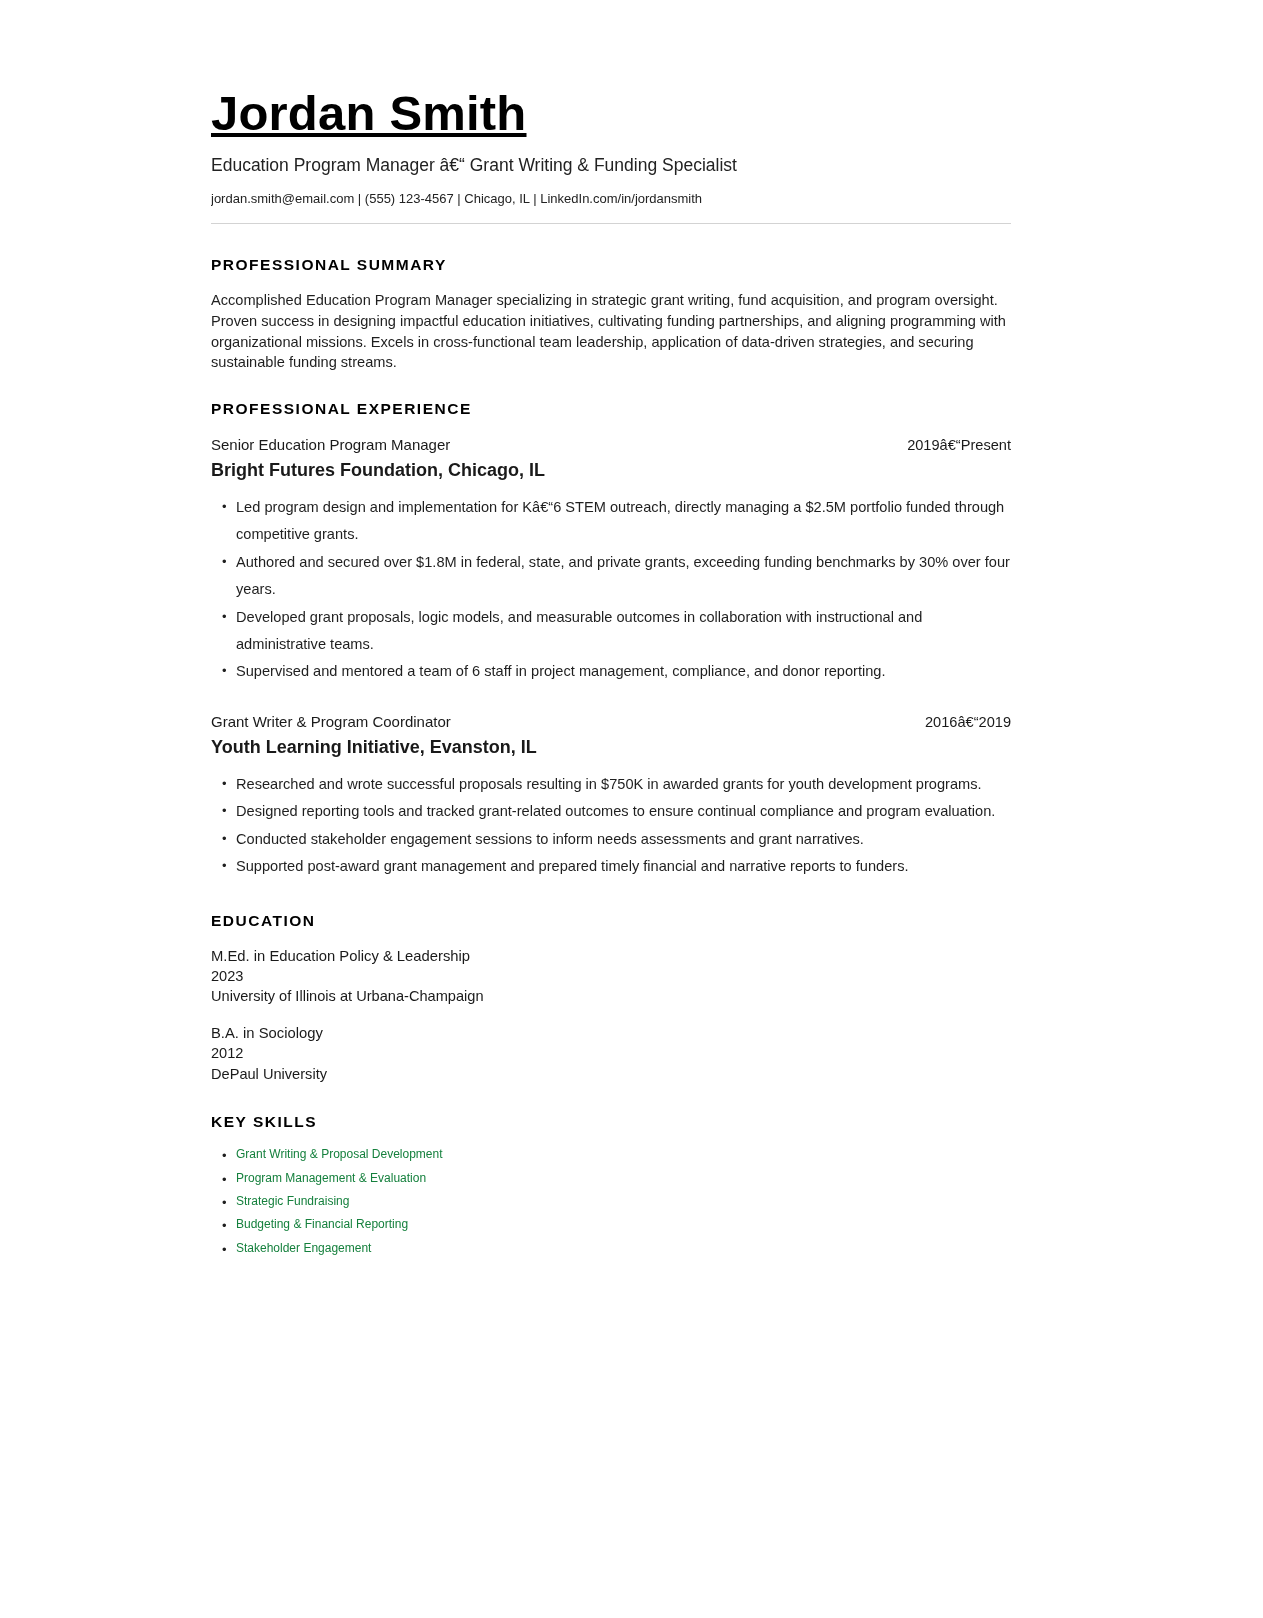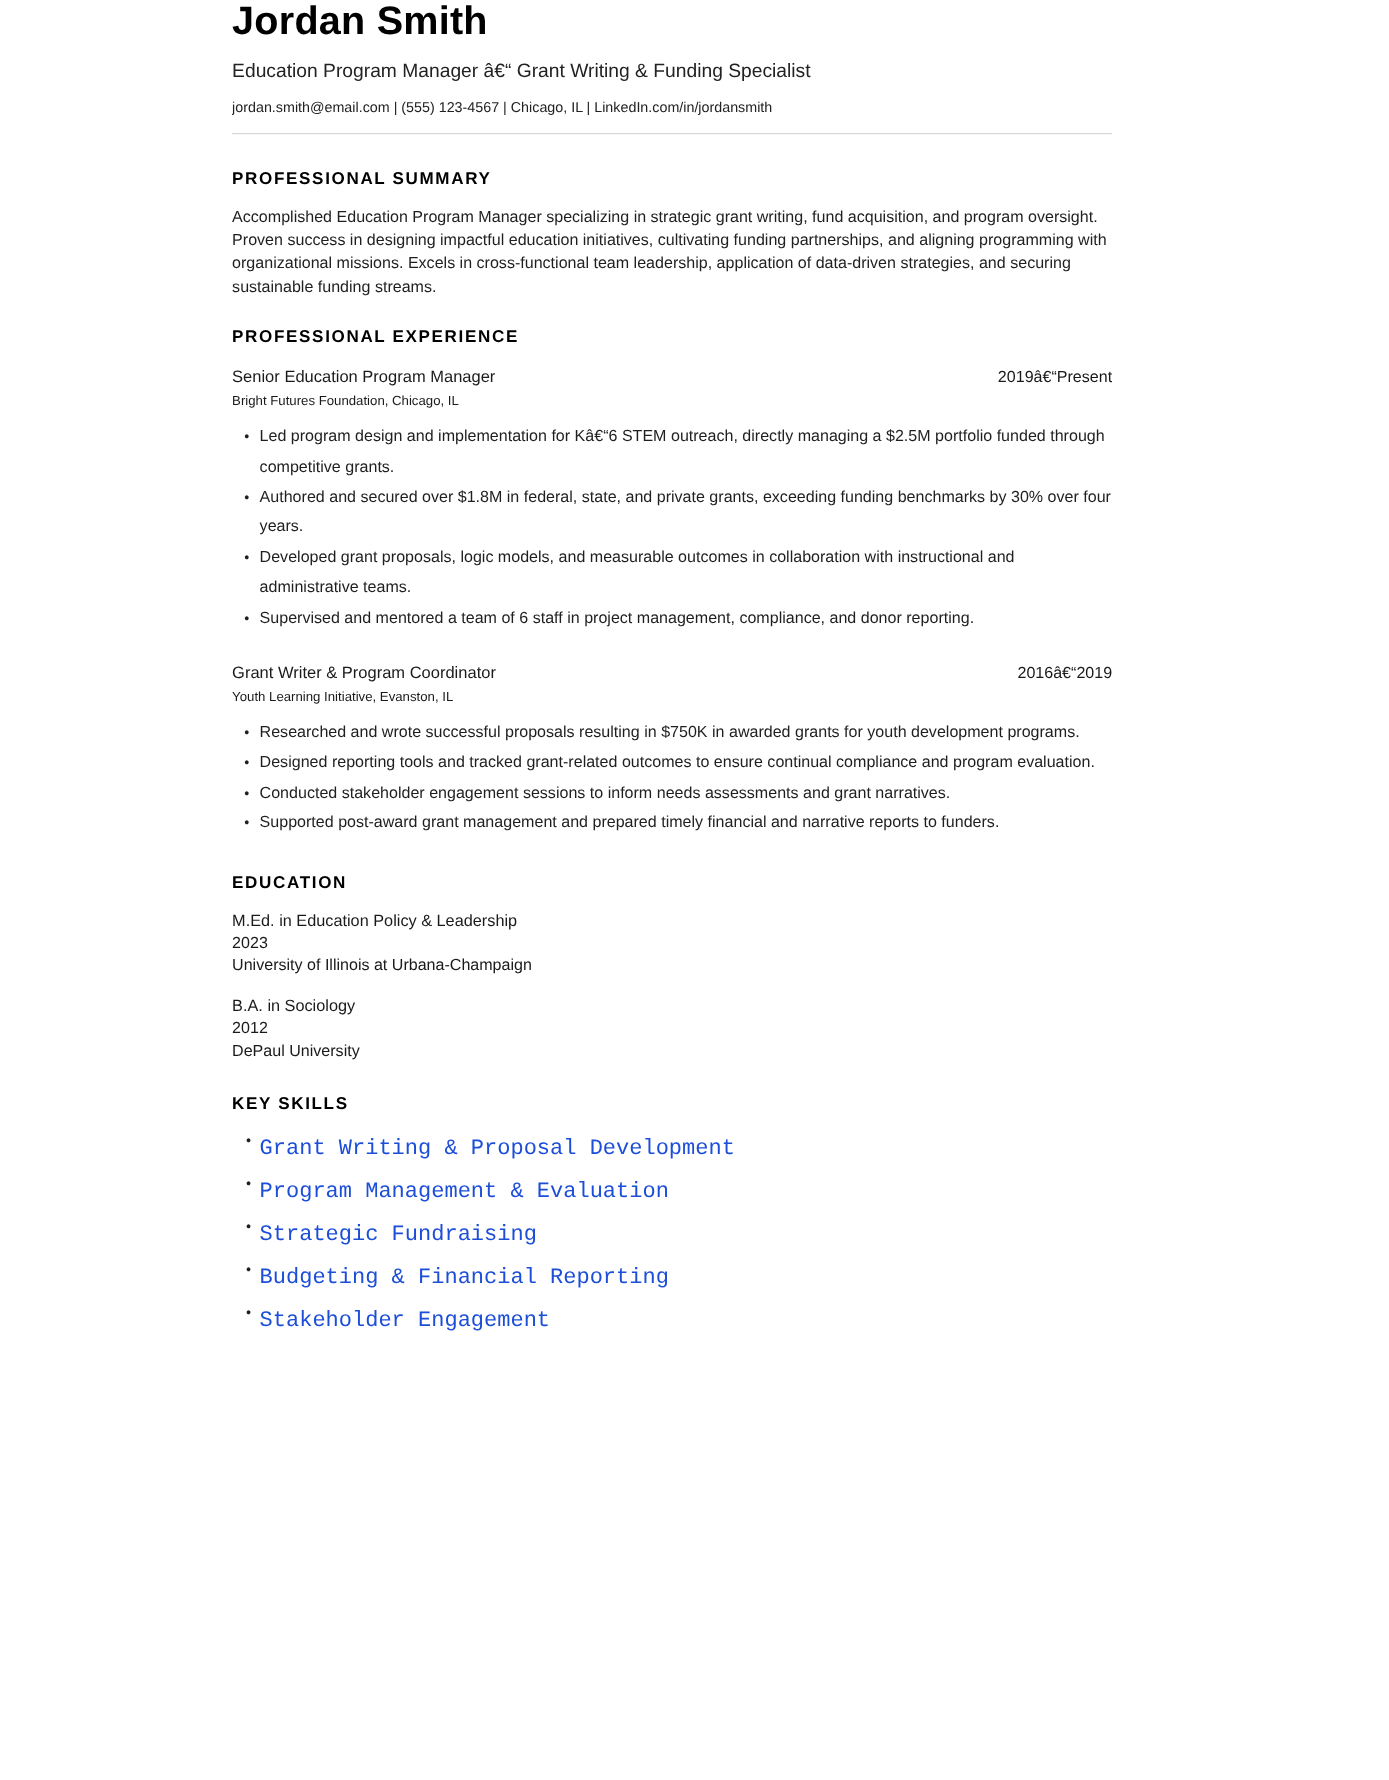--- a/index.html
+++ b/index.html
@@ -23,26 +23,28 @@
   
   .resume {
     position: absolute;
     left: 211px;
     top: 0;
     width: 800px;
     height: 1270px;
     overflow: hidden;
   }
   .name {
-    font-size: 36px;
+    font-size: 49px;
     font-weight: bold;
     letter-spacing: 0.2px;
     line-height: 1.05;
     margin: 0;
+    padding-top: 88px;
     color: #000000;
+    text-decoration: underline;
   }
   .headline {
     font-size: 17.5px;
     line-height: 1.3;
     margin-top: 15px;
     color: #222222;
   }
   .contact {
     font-size: 13px;
     line-height: 1.3;
@@ -89,24 +91,25 @@
     color: #1a1a1a;
   }
   .job-dates {
     font-size: 14.6px;
     line-height: 1.35;
     color: #1a1a1a;
     white-space: nowrap;
     text-align: right;
   }
   .job-org {
-    font-size: 12px;
+    font-size: 18px;
     line-height: 1.35;
     color: #1a1a1a;
     margin-top: 2px;
+    font-weight: bold;
   }
   ul.bullets {
     list-style: none;
     margin: 12px 0 0 0;
     padding: 0;
     width: 800px;
   }
   ul.bullets > li {
     position: relative;
     padding-left: 25px;
@@ -153,24 +156,23 @@
   .skills-section { margin-top: 29px; }
   ul.skills {
     list-style: none;
     margin: 12px 0 0 0;
     padding: 0;
     width: 800px;
   }
   ul.skills > li {
     position: relative;
     padding-left: 25px;
-    font-size: 20px;
+    font-size: 12px;
     line-height: 1.95;
-    color: #1d4ed8;
-    font-family: Liberation Mono, monospace;
+    color: #15803d;
   }
   ul.skills > li::before {
     content: "\2022";
     position: absolute;
     left: 11px;
     top: 0;
     font-size: 13px;
     line-height: 2.0;
     color: #1f1f1f;
   }

